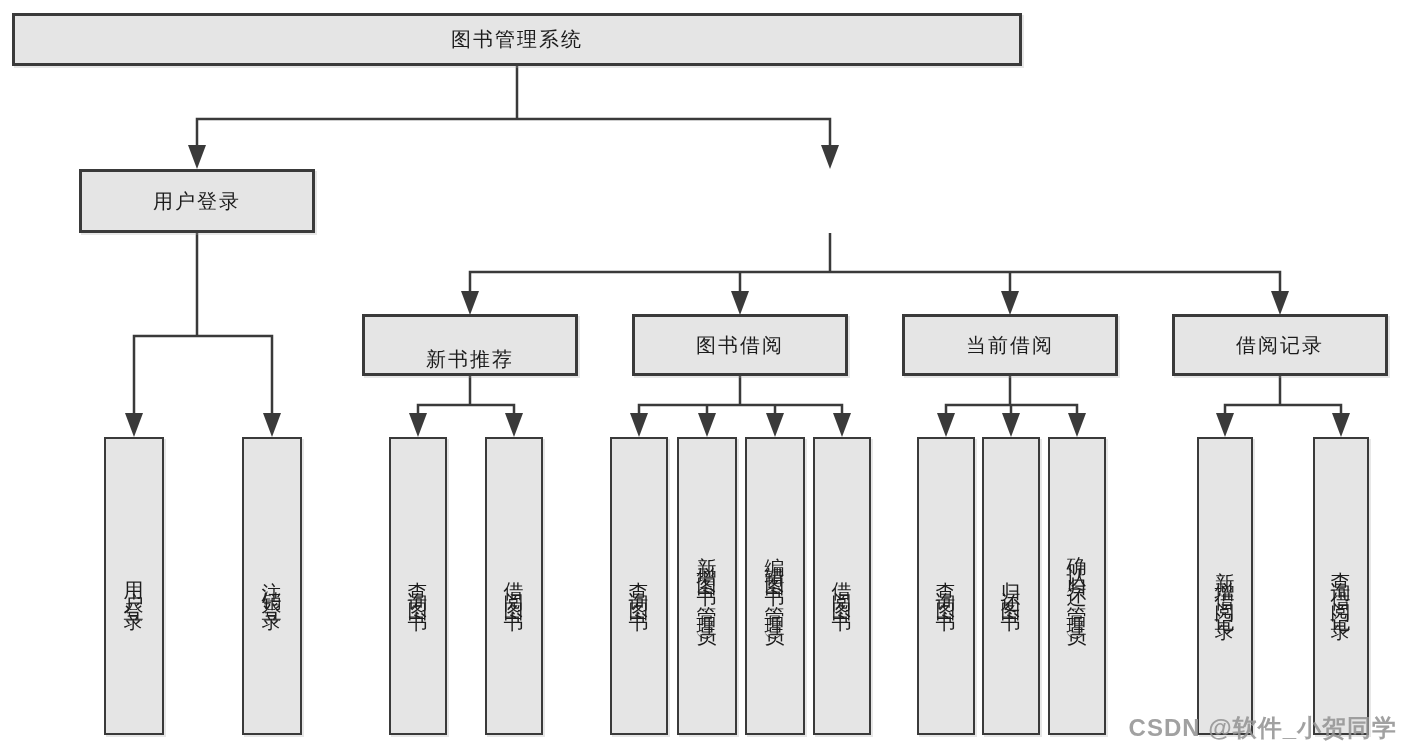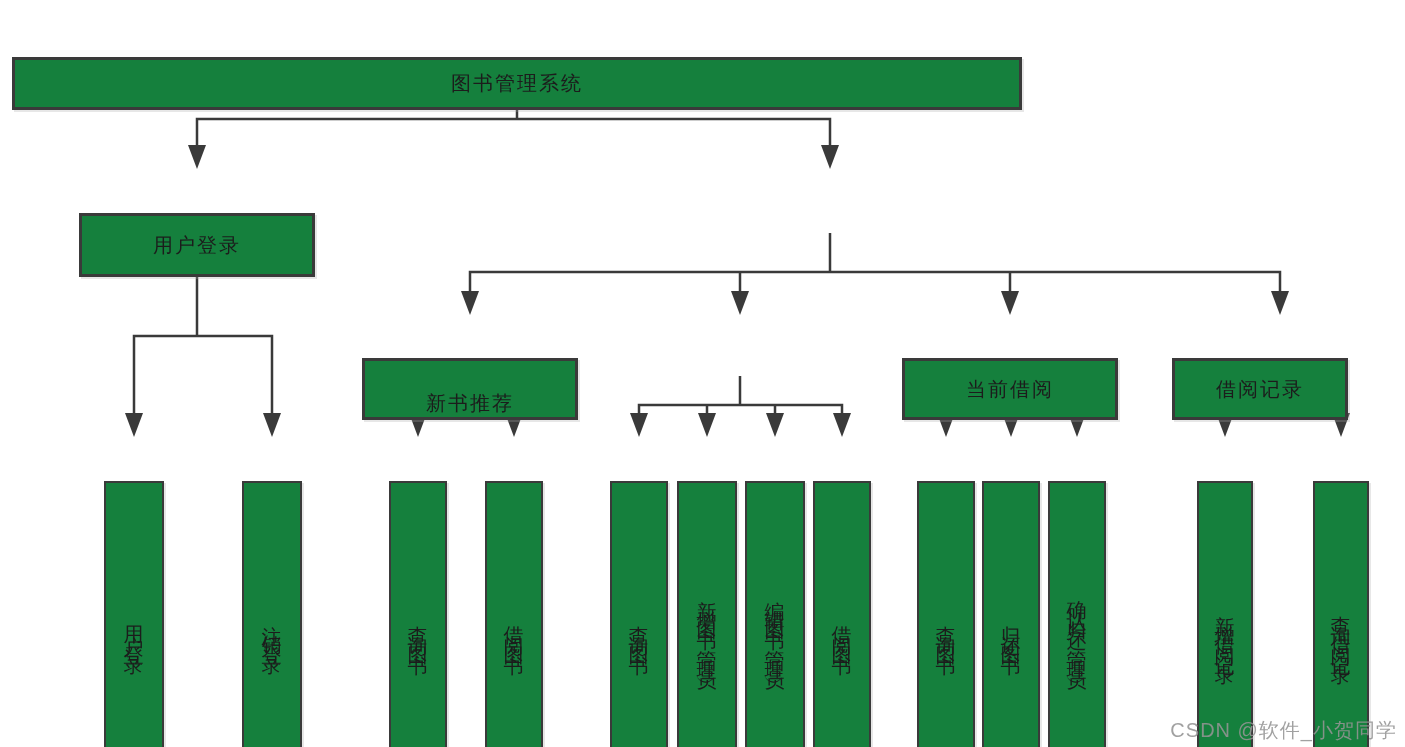--- a/index.html
+++ b/index.html
@@ -14,27 +14,26 @@
   #connectors {
     position: absolute;
     left: 0; top: 0;
     width: 1405px; height: 747px;
     pointer-events: none;
   }
   .box {
     position: absolute;
     box-sizing: border-box;
     border: 3px solid #3a3a3a;
-    background: #15803d;
+    background: #e5e5e5;
     display: flex;
     align-items: center;
     justify-content: center;
     box-shadow: 2px 2px 0 rgba(170,170,170,0.28);
     color: #1c1c1c;
-    margin-top: 44px;
   }
   .hlabel {
     font-size: 20px;
     letter-spacing: 2px;
     white-space: nowrap;
     color: #1c1c1c;
   }
   .leaf { top: 437px; height: 298px; border-width: 2.5px; }
   .vlabel {
     writing-mode: vertical-rl;
@@ -42,24 +41,25 @@
     font-size: 20px;
     letter-spacing: 10px;
     line-height: 1;
     color: #1c1c1c;
     white-space: nowrap;
   }
   #watermark {
     position: absolute;
     right: 8px;
     bottom: 3px;
-    font-size: 20px;
+    font-size: 24px;
     color: rgba(148,148,148,0.88);
     letter-spacing: 1px;
     white-space: nowrap;
+    font-weight: bold;
   }
 </style>
 </head>
 <body>
 
 <div id="canvas">
 
   <svg id="connectors" viewBox="0 0 1405 747" xmlns="http://www.w3.org/2000/svg">
     <g stroke="#3a3a3a" stroke-width="2.5" fill="none">
 
@@ -104,24 +104,27 @@
     <span class="hlabel">图书管理系统</span>
   </div>
 
   <div class="box" style="left:79px; top:169px; width:236px; height:64px;">
     <span class="hlabel">用户登录</span>
   </div>
 
   <div class="box" style="left:362px; top:314px; width:216px; height:62px;align-items:flex-end;">
     <span class="hlabel">新书推荐</span>
   </div>
+  <div class="box" style="left:632px; top:314px; width:216px; height:62px;">
+    <span class="hlabel">图书借阅</span>
+  </div>
   <div class="box" style="left:902px; top:314px; width:216px; height:62px;">
     <span class="hlabel">当前借阅</span>
   </div>
-  <div class="box" style="left:1172px; top:314px; width:176px; height:62px;">
+  <div class="box" style="left:1172px; top:314px; width:216px; height:62px;">
     <span class="hlabel">借阅记录</span>
   </div>
 
   <div class="box leaf" style="left:104px; width:60px;">
     <span class="vlabel">用户登录</span>
   </div>
   <div class="box leaf" style="left:242px; width:60px;">
     <span class="vlabel">注销登录</span>
   </div>
 

